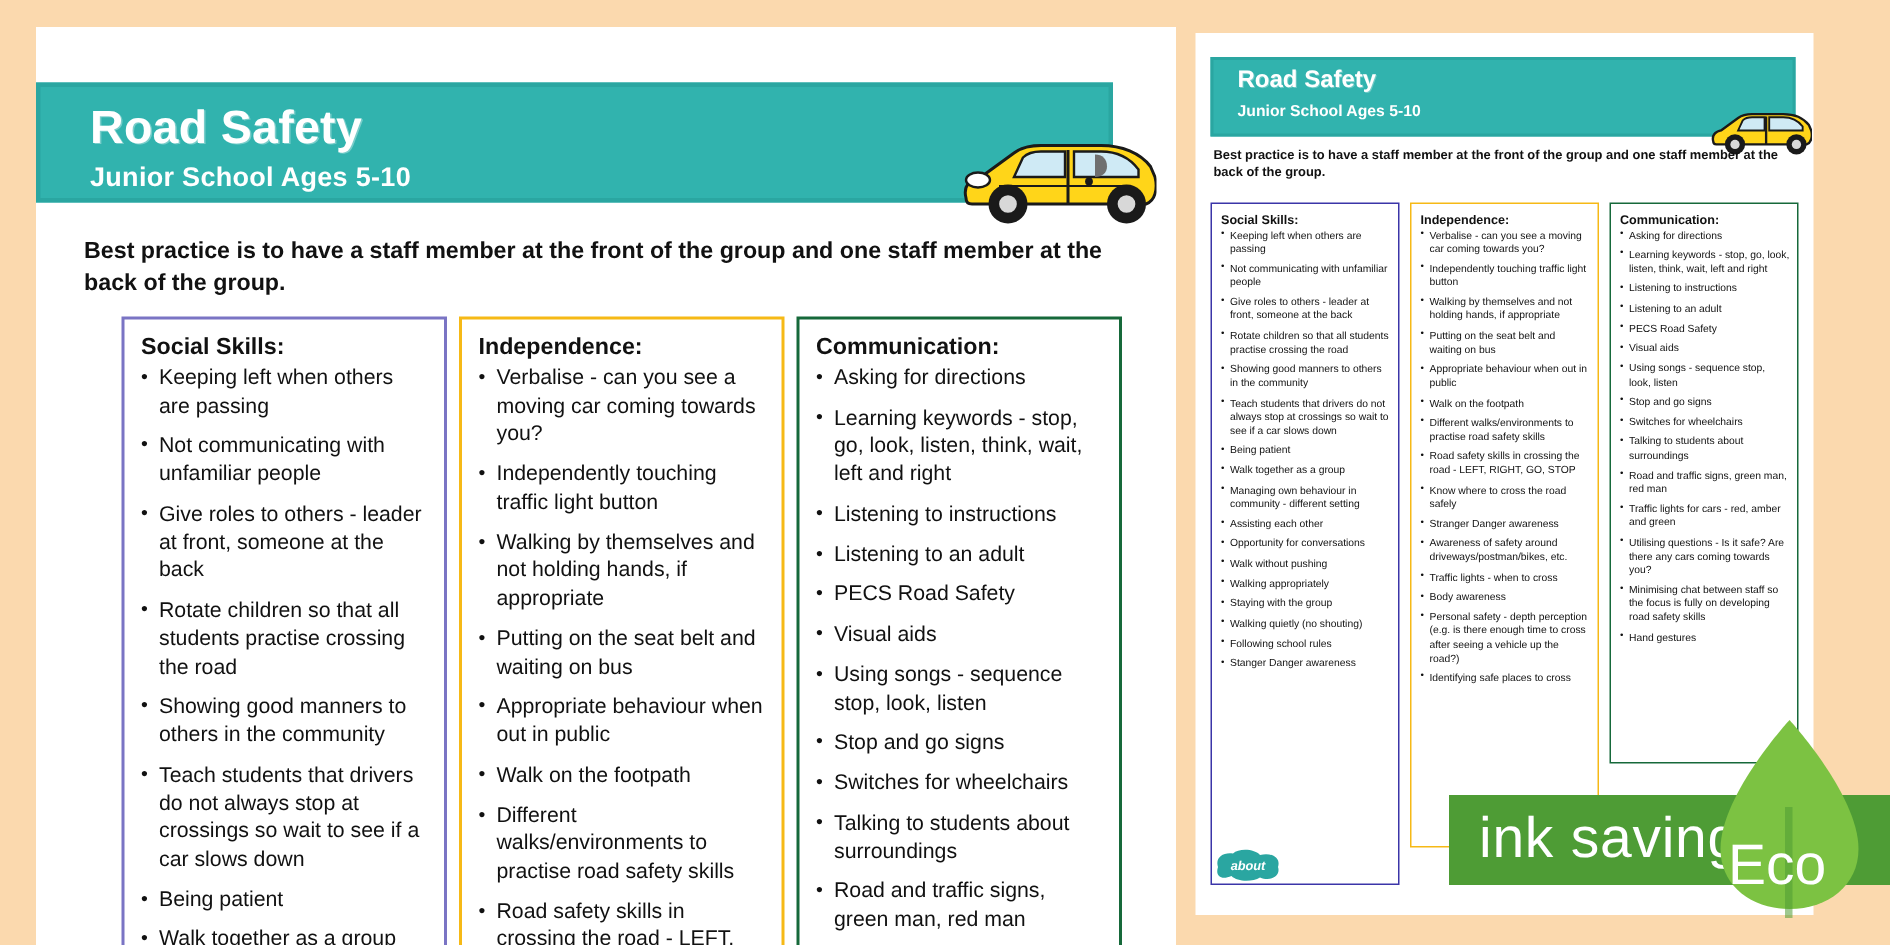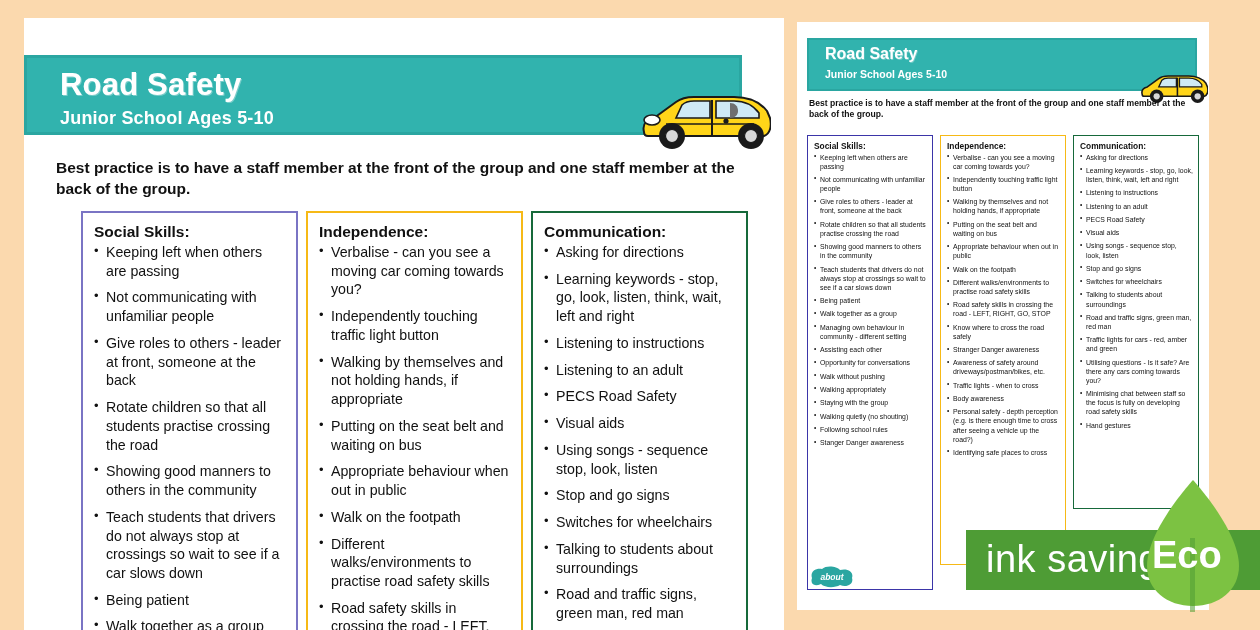--- a/index.html
+++ b/index.html
@@ -145,22 +145,22 @@
     left: 966px; top: 530px;
     width: 294px; height: 60px;
     background: #4e9c35;
   }
   .eco-ink {
     position: absolute; left: 986px; top: 538px;
     color: #ffffff; font-size: 38px; letter-spacing: .5px;
   }
   .eco-leaf { position: absolute; left: 1139px; top: 478px; width: 108px; height: 135px; }
   .eco-word {
-    position: absolute; left: 1152px; top: 534px;
-    color: #ffffff; font-size: 38px; font-weight: bold;
+    position: absolute; left: 1152px; top: 556px;
+    color: #ffffff; font-size: 38px; font-weight: normal;
   }
 </style>
 </head>
 <body>
 
 <div id="stage">
 
   <div class="page-large">
 
     <div class="hdr">

